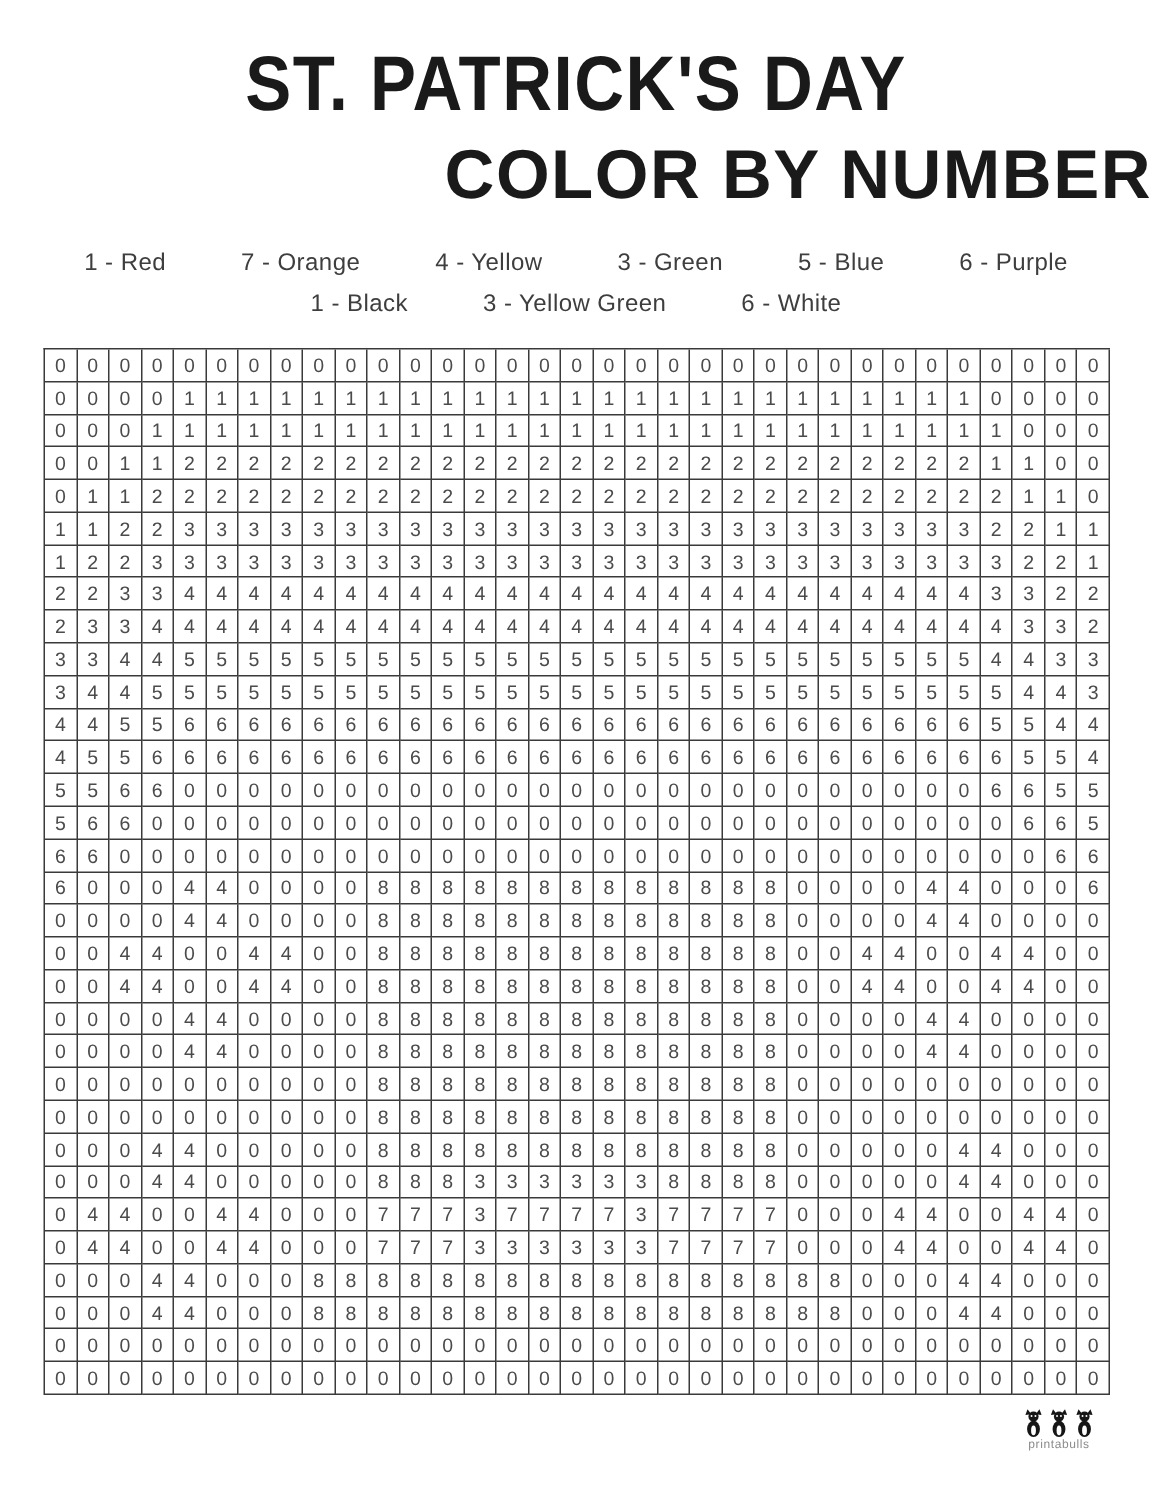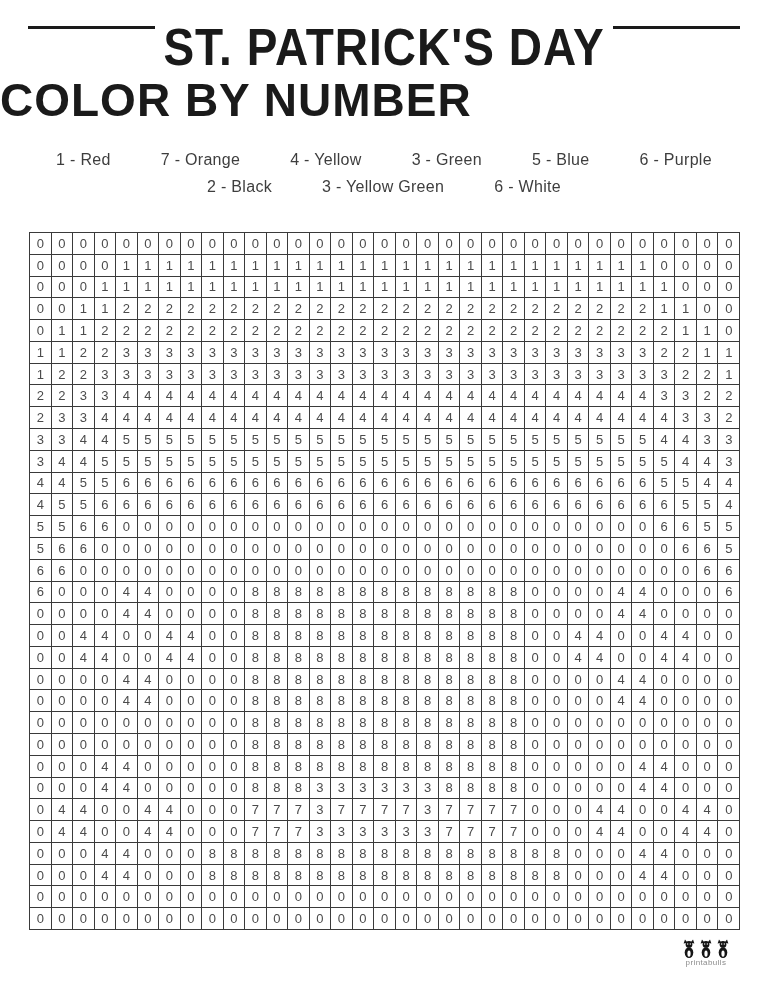--- a/index.html
+++ b/index.html
@@ -8,42 +8,43 @@
     position: relative;
     width: 768px;
     height: 993px;
     background: var(--paper, #ffffff);
     font-family: "Liberation Sans", sans-serif;
     overflow: hidden;
   }
   
   .title-line1 {
     display: flex;
-    align-items: flex-start;
+    align-items: center;
     margin: 26px 28px 0 28px;
+    flex-direction: column;
   }
   .rule {
     flex: 1;
     height: 3px;
     background: var(--ink, #1a1a1a);
     margin-bottom: 8px;
   }
   .title-text {
     font-size: 46px;
     font-weight: 700;
     letter-spacing: 1px;
     color: var(--ink, #1a1a1a);
     line-height: 1.05;
     padding: 0 8px;
     white-space: nowrap;
     transform: scaleY(1.12);
     transform-origin: bottom;
   }
   .title-line2 {
-    text-align: left;
+    text-align: right;
     margin-top: 2px;
   }
   .title-line2 .title-text { padding: 0; }
   
   .legend { margin-top: 26px; }
   .legend-row {
     display: flex;
     justify-content: center;
     gap: 50px;
     font-size: 16px;
@@ -108,21 +109,21 @@
   <div class="legend">
     <div class="legend-row">
         <span class="legend-item">1 - Red</span>
         <span class="legend-item">7 - Orange</span>
         <span class="legend-item">4 - Yellow</span>
         <span class="legend-item">3 - Green</span>
         <span class="legend-item">5 - Blue</span>
         <span class="legend-item">6 - Purple</span>
       </div>
     <div class="legend-row">
-        <span class="legend-item">2 - Black</span>
+        <span class="legend-item">1 - Black</span>
         <span class="legend-item">3 - Yellow Green</span>
         <span class="legend-item">6 - White</span>
       </div>
   </div>
 
   <div class="grid">
       <div class="cell">0</div>
       <div class="cell">0</div>
       <div class="cell">0</div>
       <div class="cell">0</div>

